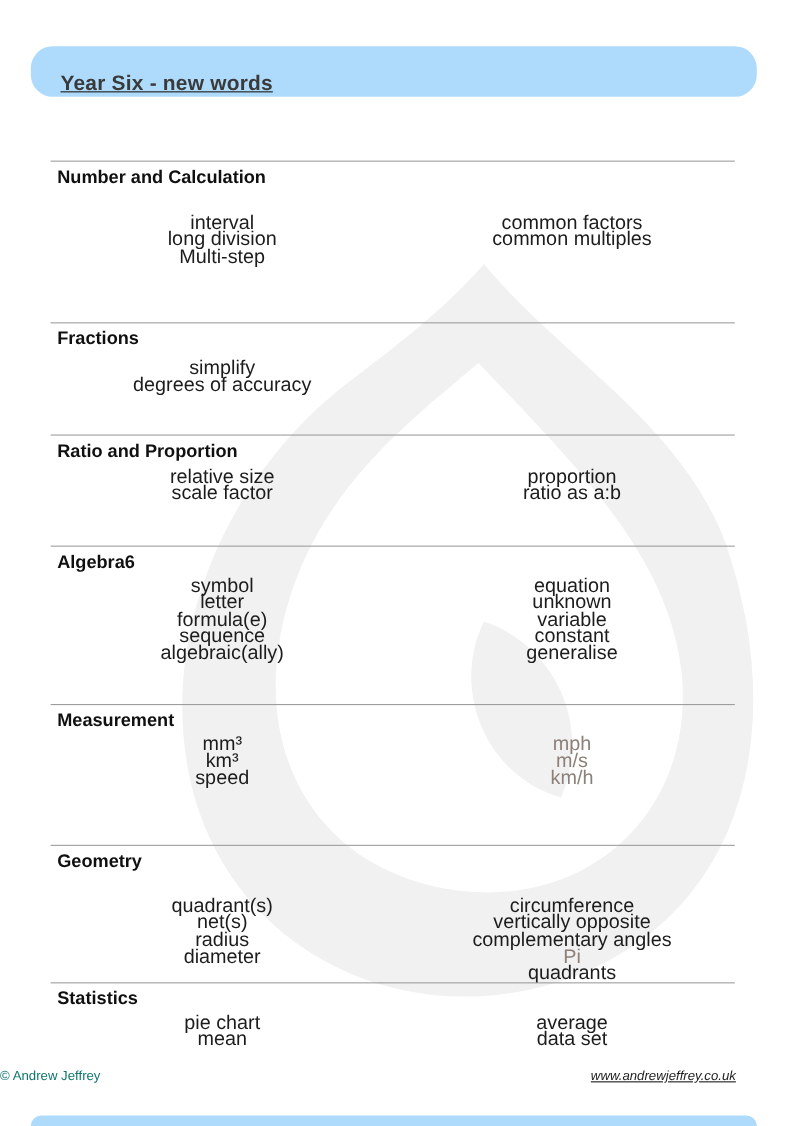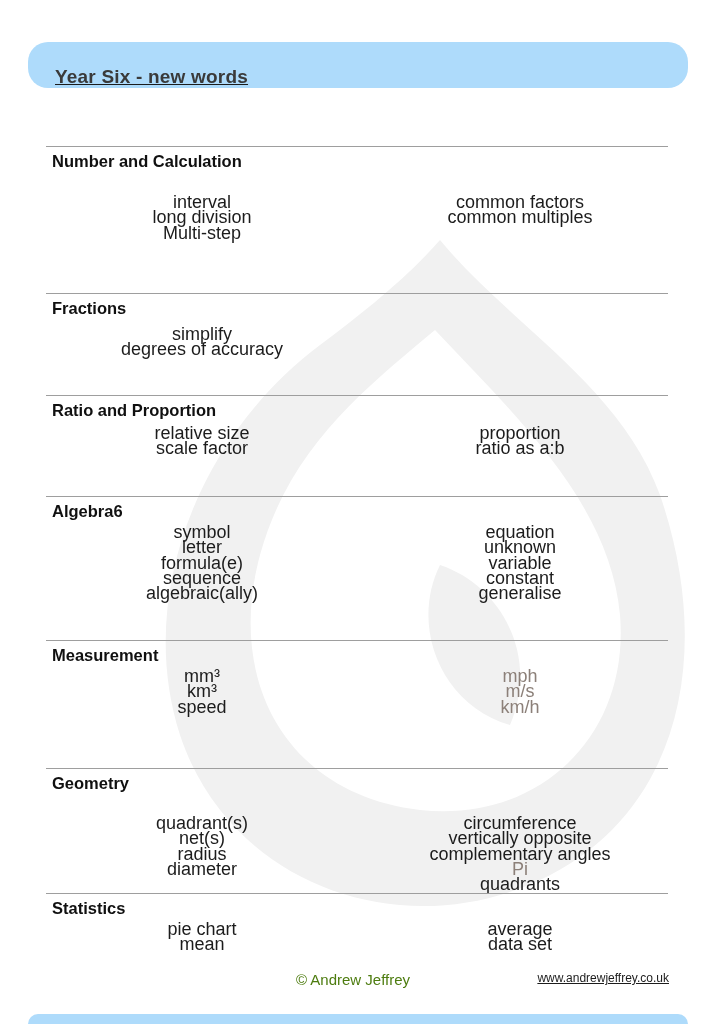--- a/index.html
+++ b/index.html
@@ -20,24 +20,24 @@
   .section{position:absolute;left:0;width:716px;z-index:1;text-align:center;}
   .rule{position:absolute;left:46px;top:0;width:622px;height:1px;background:#9e9e9e;}
   .section h2{position:absolute;left:52px;top:6px;margin:0;font-size:16.5px;font-weight:bold;color:#101010;}
   .cols{position:absolute;left:0;width:716px;}
   .col{position:absolute;top:0;font-size:18px;line-height:15.3px;color:#1c1c1c;}
   .col.left{left:52px;width:300px;}
   .col.right{left:370px;width:300px;}
   .word.muted{color:#8c8079;}
 
   
-  .footer-copy{position:absolute;left:0;top:971px;width:706px;text-align:center;
-               font-size:15px;color:#4d7c0f;z-index:1;}
+  .footer-copy{position:absolute;left:0;top:971px;width:706px;
+               font-size:12px;color:#0f766e;z-index:1;}
   .footer-link{position:absolute;top:971px;right:47px;font-size:12px;color:#1c1c1c;
-               text-decoration:underline;z-index:1;}
+               text-decoration:underline;z-index:1;font-style:italic;}
 
   
   .next-banner{position:absolute;left:28px;bottom:0;width:660px;height:10px;
                background:#aedbfb;border-radius:14px 14px 0 0;z-index:2;}
 </style>
 </head>
 <body>
 
 <div class="page">
 

